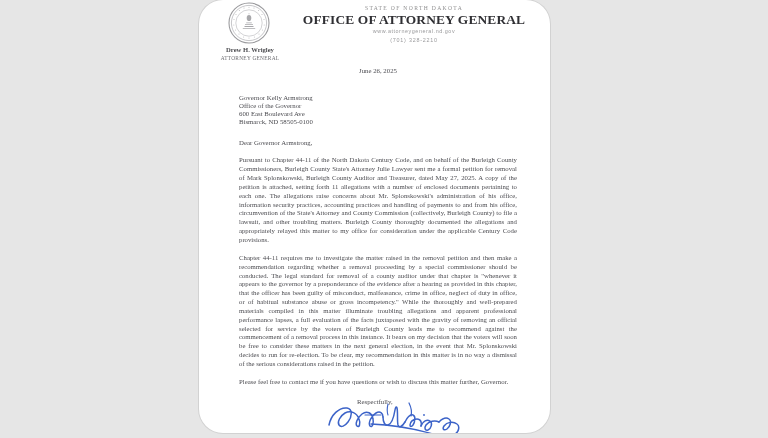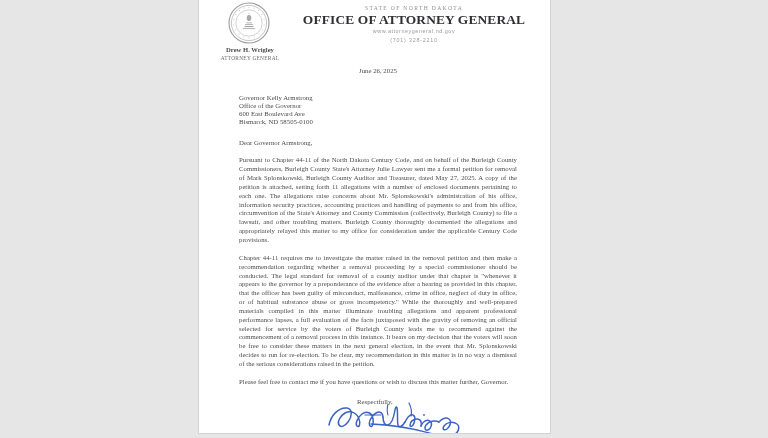--- a/index.html
+++ b/index.html
@@ -18,20 +18,21 @@
   
   #page-sheet {
     position: absolute;
     left: 199px;
     top: 0px;
     width: 351px;
     height: 433px;
     background: #ffffff;
     box-shadow: 0 0 0 1px #d2d2d2;
     overflow: hidden;
+    border-radius: 24px;
   }
 
   
   .letterhead {
     position: relative;
     height: 68px;
   }
   .seal-wrap {
     position: absolute;
     left: 29px;

